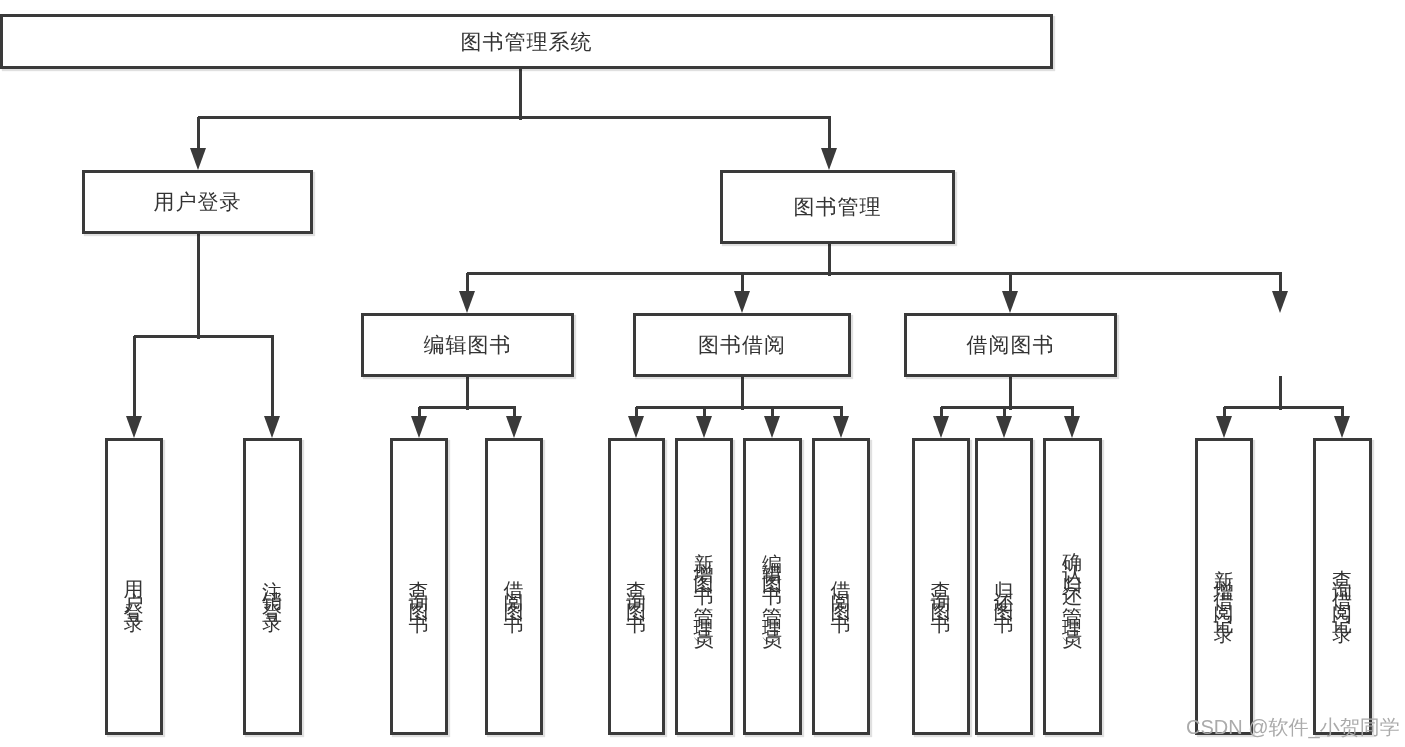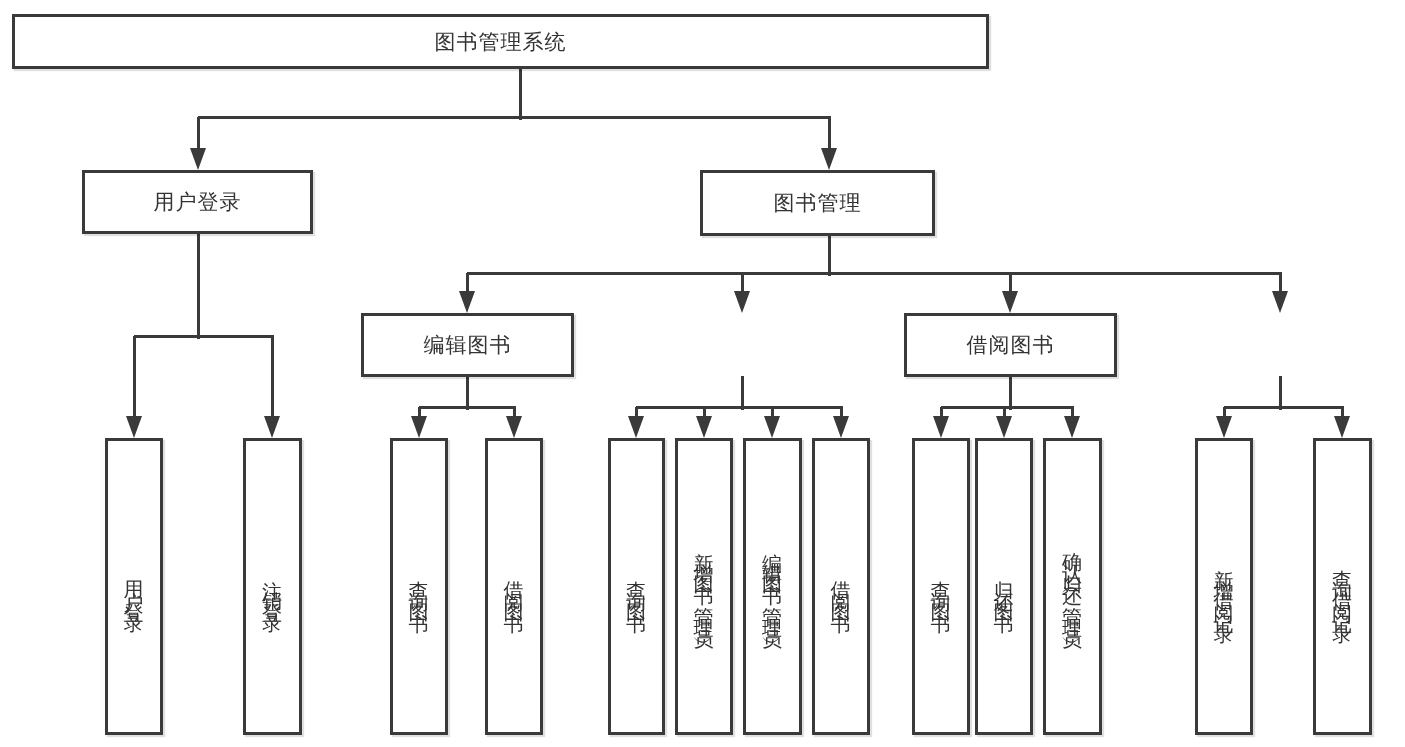--- a/index.html
+++ b/index.html
@@ -104,33 +104,36 @@
       <div class="arrow" style="left: 696px; top: 416px;"></div>
       <div class="arrow" style="left: 764px; top: 416px;"></div>
       <div class="arrow" style="left: 833px; top: 416px;"></div>
       <div class="arrow" style="left: 933px; top: 416px;"></div>
       <div class="arrow" style="left: 996px; top: 416px;"></div>
       <div class="arrow" style="left: 1064px; top: 416px;"></div>
       <div class="arrow" style="left: 1216px; top: 416px;"></div>
       <div class="arrow" style="left: 1334px; top: 416px;"></div>
     </div>
 
-  <div class="node h" style="left:12px;top:14px;width:977px;height:55px">
+  <div class="node h" style="left:0;top:14px;width:1053px;height:55px">
     <span>图书管理系统</span>
   </div>
 
   <div class="node h" style="left:82px;top:170px;width:231px;height:64px">
     <span>用户登录</span>
   </div>
-  <div class="node h" style="left:700px;top:170px;width:235px;height:66px">
+  <div class="node h" style="left:720px;top:170px;width:235px;height:74px">
     <span>图书管理</span>
   </div>
 
   <div class="node h" style="left:361px;top:313px;width:213px;height:64px">
     <span>编辑图书</span>
+  </div>
+  <div class="node h" style="left:633px;top:313px;width:218px;height:64px">
+    <span>图书借阅</span>
   </div>
   <div class="node h" style="left:904px;top:313px;width:213px;height:64px">
     <span>借阅图书</span>
   </div>
 
   <div class="node v" style="left:105px;top:438px;width:58px;height:297px">
     <span>用户登录</span>
   </div>
   <div class="node v" style="left:243px;top:438px;width:59px;height:297px">
     <span>注销登录</span>
@@ -166,13 +169,14 @@
     <span>确认归还（管理员）</span>
   </div>
 
   <div class="node v" style="left:1195px;top:438px;width:58px;height:297px">
     <span>新增借阅记录</span>
   </div>
   <div class="node v" style="left:1313px;top:438px;width:59px;height:297px">
     <span>查询借阅记录</span>
   </div>
 
+  <div class="watermark">CSDN @软件_小贺同学</div>
 </div>
 
 </body></html>

